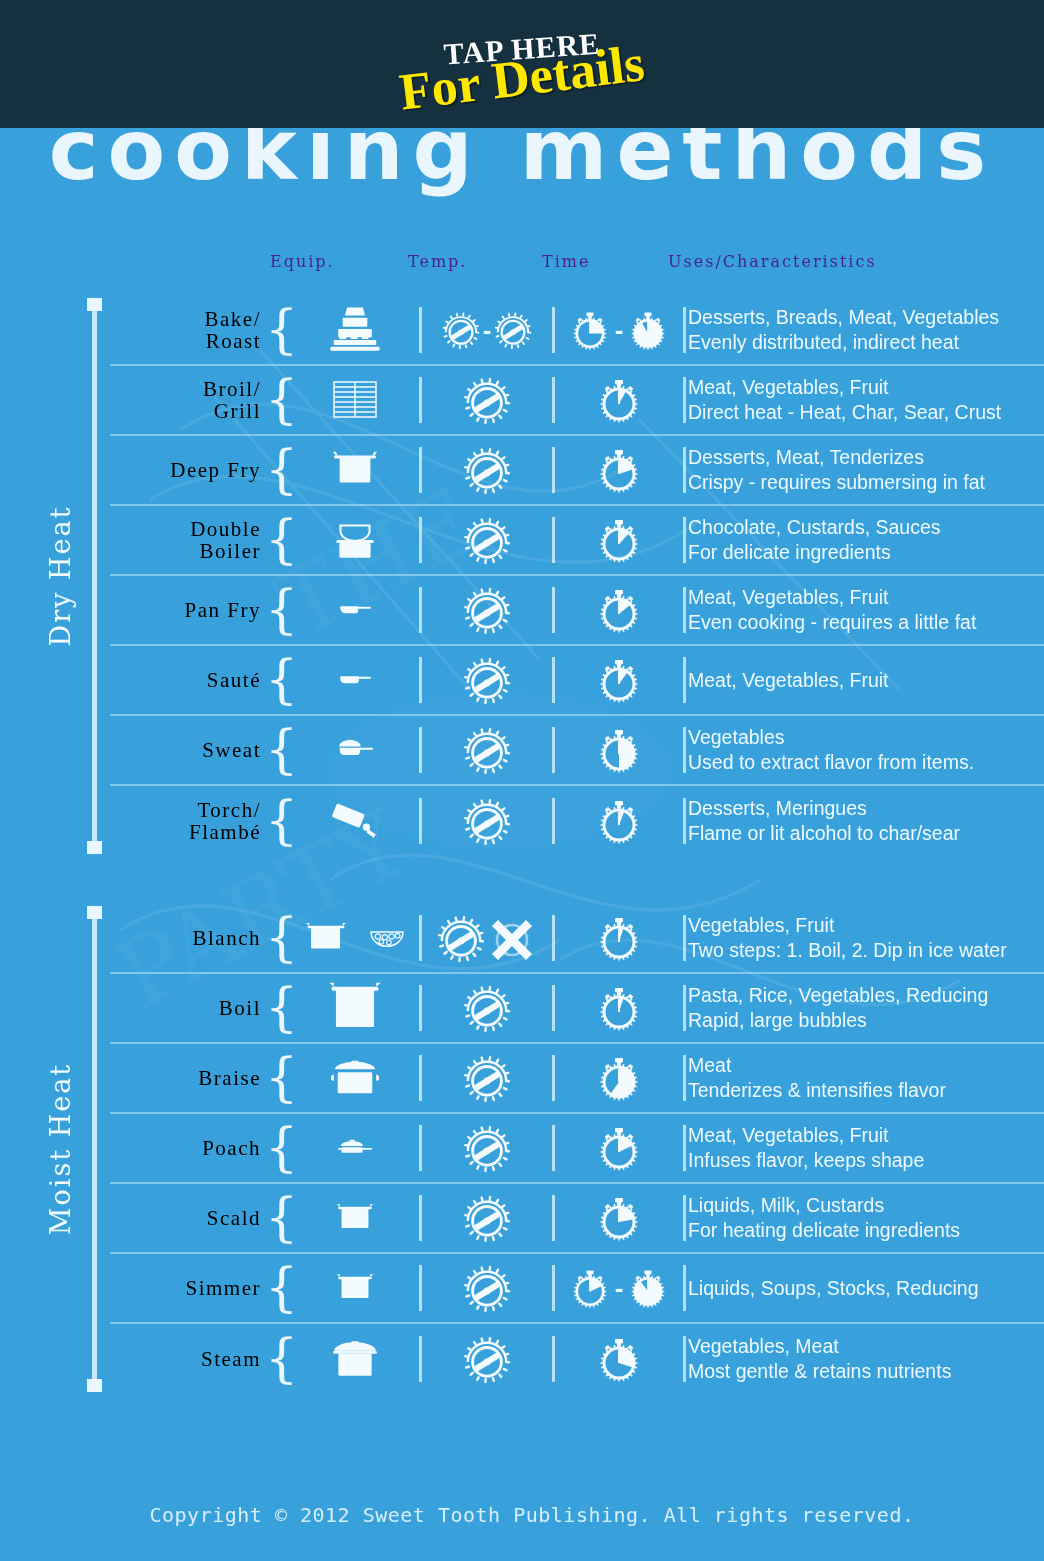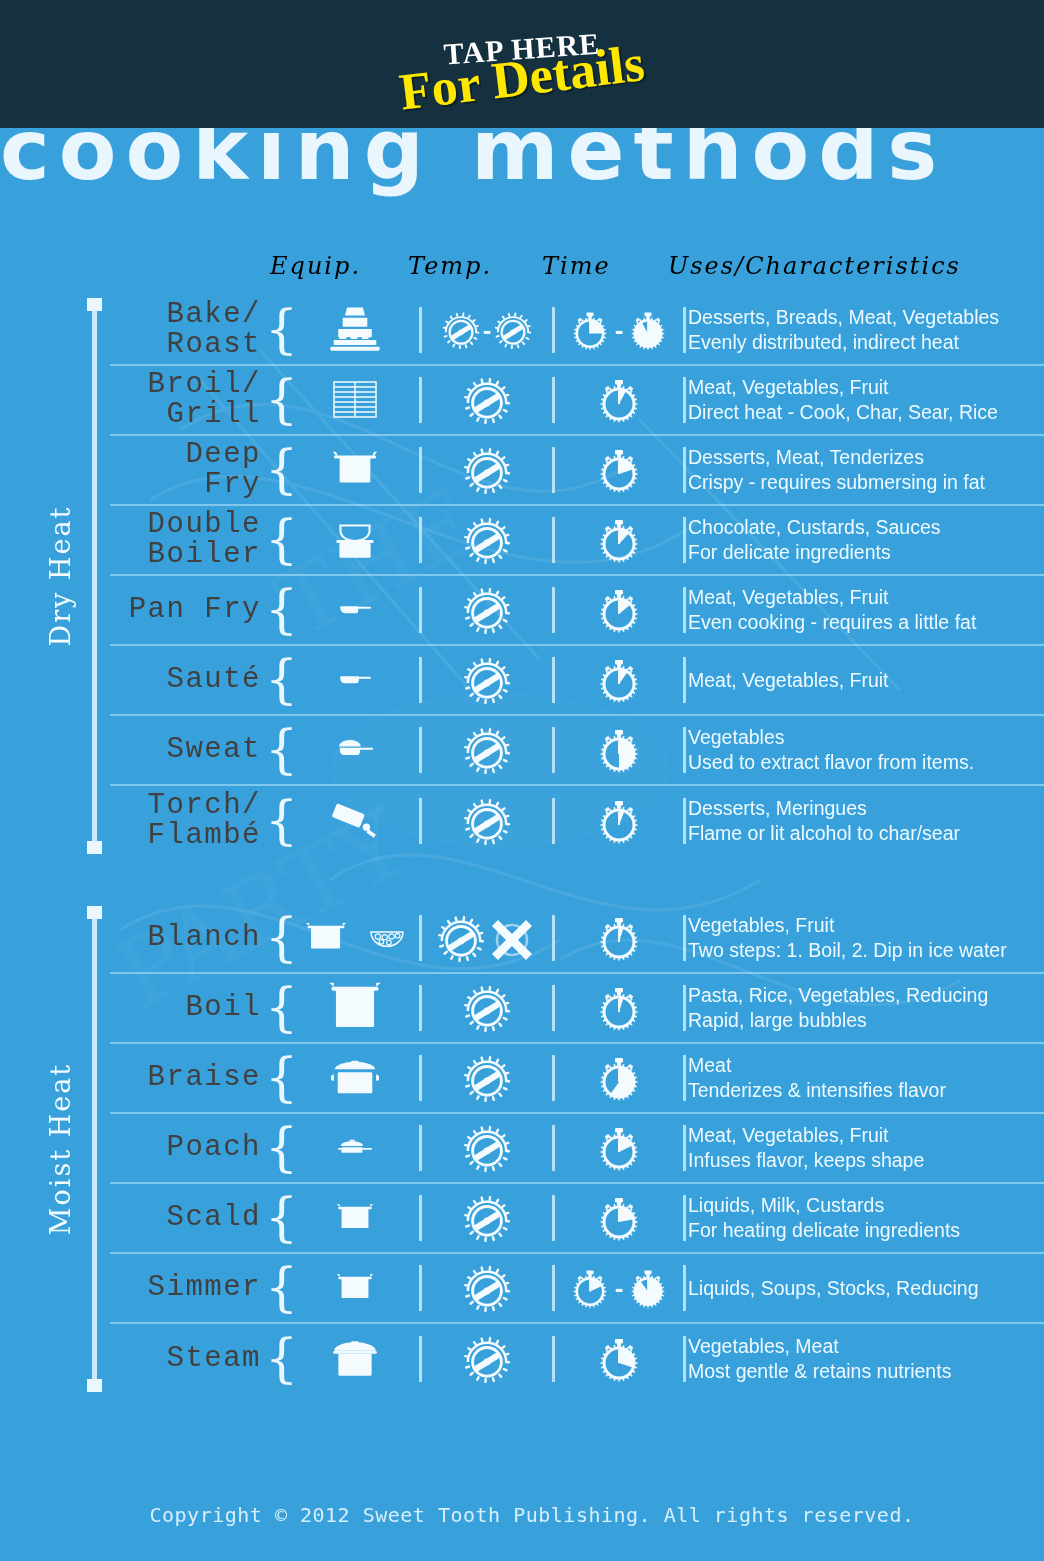--- a/index.html
+++ b/index.html
@@ -14,21 +14,21 @@
   #watermark {
     position: absolute; inset: 0;
     pointer-events: none; z-index: 0;
     opacity: .16;
   }
 
   
   #title {
     position: absolute;
     top: 108px; left: 0; width: 1044px;
-    text-align: left;
+    text-align: center;
     font-family: "DejaVu Sans", sans-serif;
     font-weight: bold;
     font-size: 84px;
     letter-spacing: 9px;
     color: #eaf6fd;
     line-height: 1;
     z-index: 1;
     white-space: nowrap;
   }
 
@@ -64,26 +64,25 @@
   }
 
   
   #col-headers {
     position: absolute;
     top: 252px; left: 0; width: 1044px; height: 36px;
     z-index: 2;
   }
   .col-head {
     position: absolute;
-    color: #000000;
+    color: #4c1d95;
     font-family: "DejaVu Serif", serif;
-    font-size: 24px;
+    font-size: 16px;
     letter-spacing: 2px;
     white-space: nowrap;
-    font-style: italic;
   }
   .ch-equip { left: 270px; }
   .ch-temp  { left: 408px; }
   .ch-time  { left: 534px; margin-left: 8px; }
   .ch-uses  { left: 668px; }
 
   
   #table { position: absolute; top: 296px; left: 0; width: 1044px; z-index: 2; }
 
   .group { position: relative; }
@@ -123,23 +122,23 @@
     display: flex;
     align-items: center;
     border-bottom: 2px solid rgba(220,243,255,.45);
   }
   .row:last-child { border-bottom: none; }
 
   .cell-name {
     width: 155px;
     text-align: right;
     padding-right: 4px;
-    color: #404040;
-    font-family: Liberation Mono, monospace;
-    font-size: 29px;
+    color: #000000;
+    font-family: Liberation Serif, serif;
+    font-size: 21px;
     letter-spacing: 1.5px;
     line-height: 1.05;
     white-space: pre-line;
   }
   .brace {
     width: 26px;
     color: #eaf7ff;
     font-size: 52px;
     font-family: "DejaVu Serif", serif;
     text-align: center;
@@ -467,21 +466,21 @@
                   <circle cx="50" cy="58" r="30" fill="none" stroke="#f3fbff" stroke-width="6"></circle>
                   <path d="M50 58 L50 28 A30 30 0 0 1 64.5 31.7 Z" fill="#f3fbff"></path>
                   <line x1="50" y1="58" x2="50" y2="32" stroke="#f3fbff" stroke-width="4"></line>
                 </g>
               </svg>
             </span>
           </div>
           <div class="vsep"></div>
           <div class="cell-desc">
             <span class="d2">Meat, Vegetables, Fruit</span>
-            <span class="d2">Direct heat - Cook, Char, Sear, Rice</span>
+            <span class="d2">Direct heat - Heat, Char, Sear, Crust</span>
           </div>
         </div>
         <div class="row">
           <div class="cell-name">Deep Fry</div>
           <div class="brace">{</div>
           <div class="cell-equip">
             <span>
               <svg width="64" height="48" viewBox="0 0 100 100">
                 <g fill="#f3fbff">
                   <rect x="18" y="24" width="64" height="52" rx="2"></rect>

